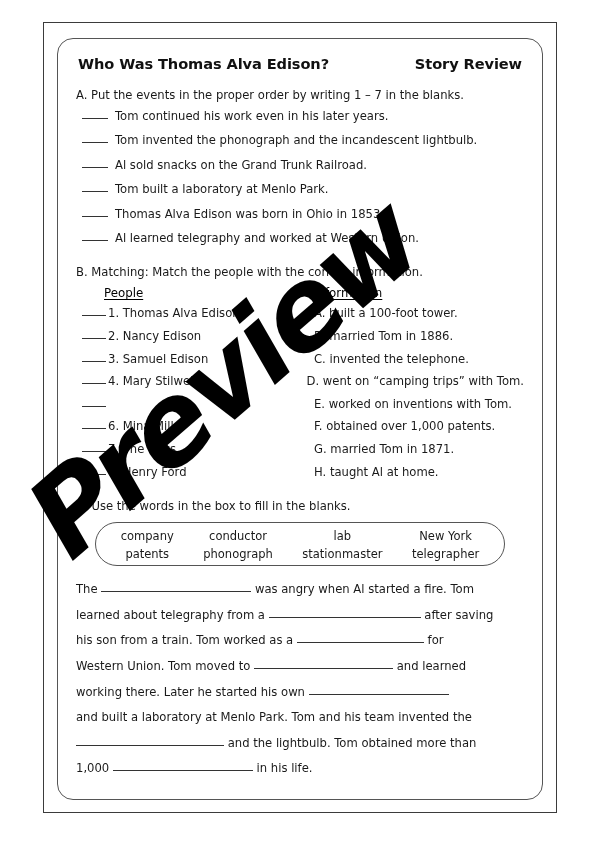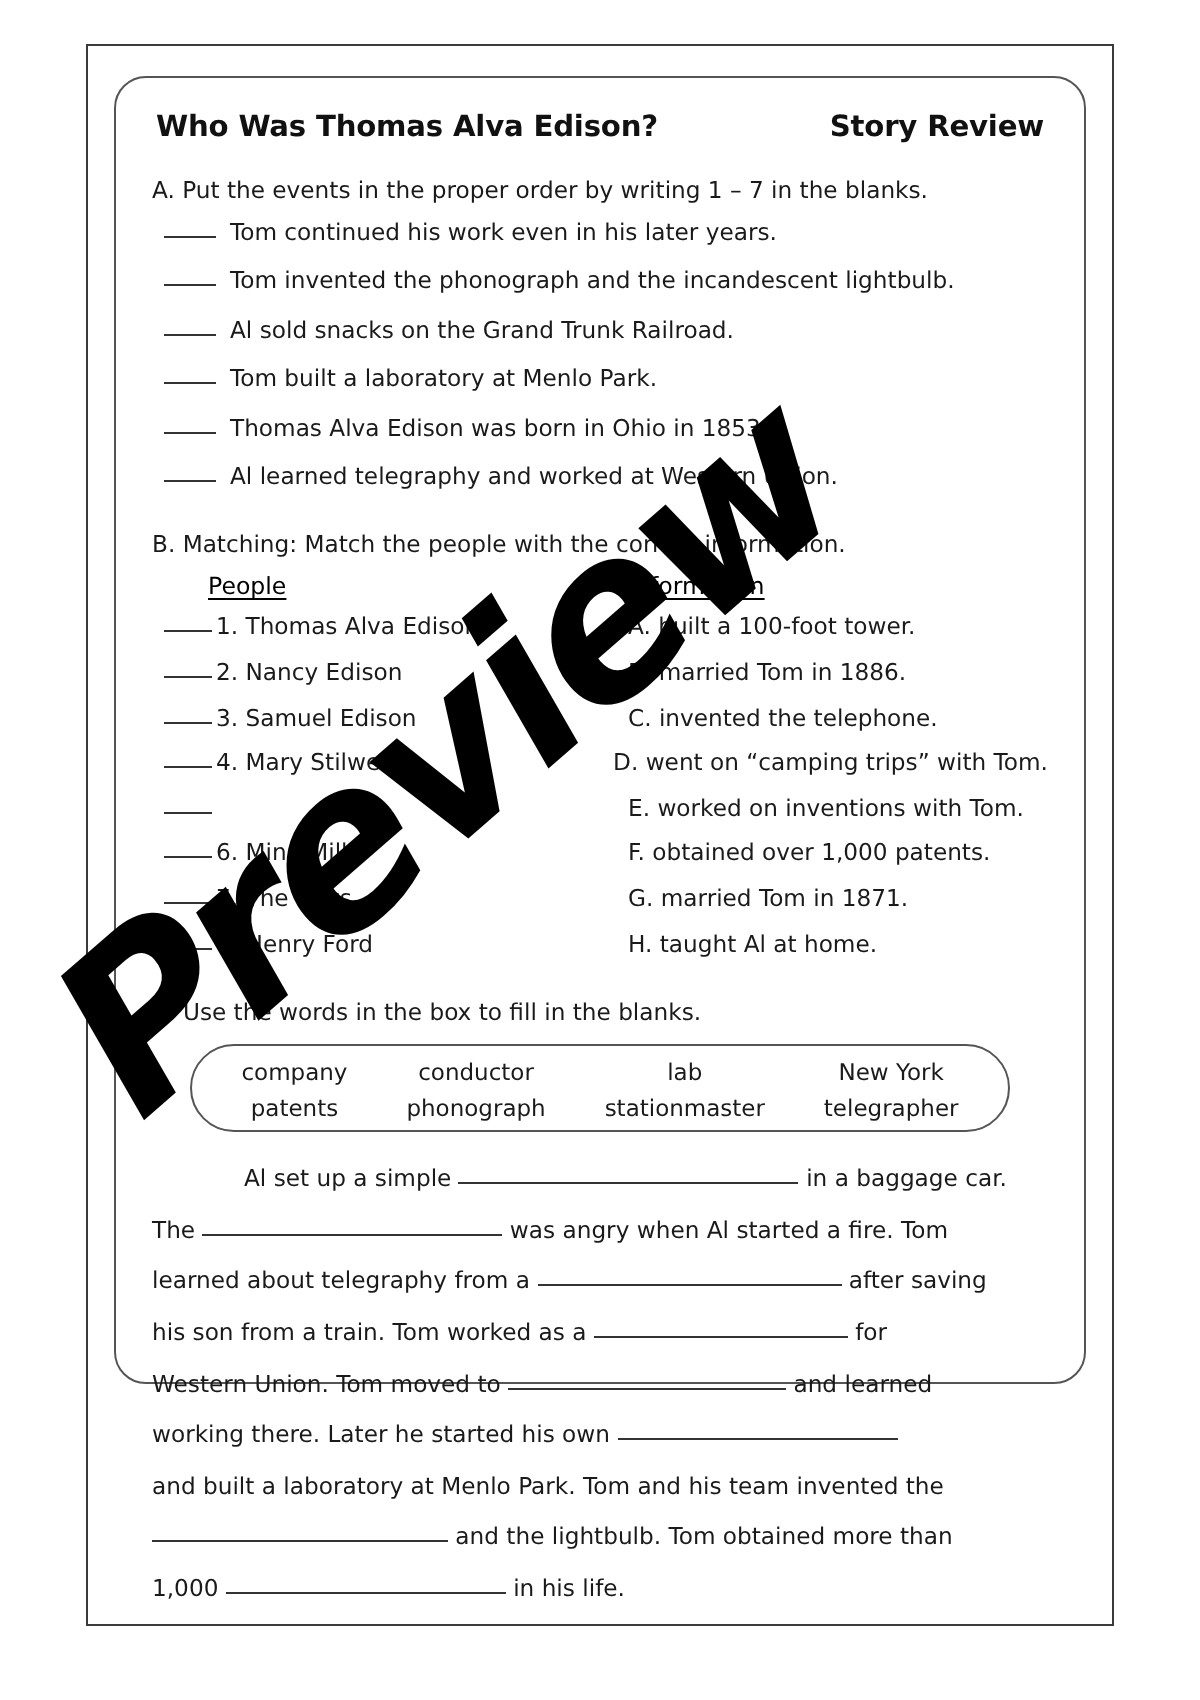--- a/index.html
+++ b/index.html
@@ -20,21 +20,21 @@
     position: absolute;
     left: 43px; top: 22px;
     width: 514px; height: 791px;
     border: 1.2px solid #3b3b3b;
     background: #fff;
   }
   
   .card {
     position: absolute;
     left: 57px; top: 38px;
-    width: 486px; height: 654px;
+    width: 486px; height: 762px;
     border: 1.1px solid #555;
     border-radius: 16px;
     background: #fff;
     padding: 14px 18px 0 18px;
   }
   .header {
     display: flex;
     justify-content: space-between;
     align-items: baseline;
     font-weight: bold;
@@ -224,21 +224,20 @@
             <div>stationmaster</div>
           </div>
           <div class="col">
             <div>New York</div>
             <div>telegrapher</div>
           </div>
         </div>
     </div>
 
     <div class="para" id="para">
-        <div class="line"><span class="indent"></span><span>Al set up a simple </span><span class="fill" style="width: 170px;"></span><span> in a baggage car.</span></div>
         <div class="line"><span>The </span><span class="fill" style="width: 150px;"></span><span> was angry when Al started a fire. Tom</span></div>
         <div class="line"><span>learned about telegraphy from a </span><span class="fill" style="width: 152px;"></span><span> after saving</span></div>
         <div class="line"><span>his son from a train. Tom worked as a </span><span class="fill" style="width: 127px;"></span><span> for</span></div>
         <div class="line"><span>Western Union. Tom moved to </span><span class="fill" style="width: 139px;"></span><span> and learned</span></div>
         <div class="line"><span>working there. Later he started his own </span><span class="fill" style="width: 140px;"></span></div>
         <div class="line"><span>and built a laboratory at Menlo Park. Tom and his team invented the</span></div>
         <div class="line"><span class="fill" style="width: 148px;"></span><span> and the lightbulb. Tom obtained more than</span></div>
         <div class="line"><span>1,000 </span><span class="fill" style="width: 140px;"></span><span> in his life.</span></div>
       </div>
 

